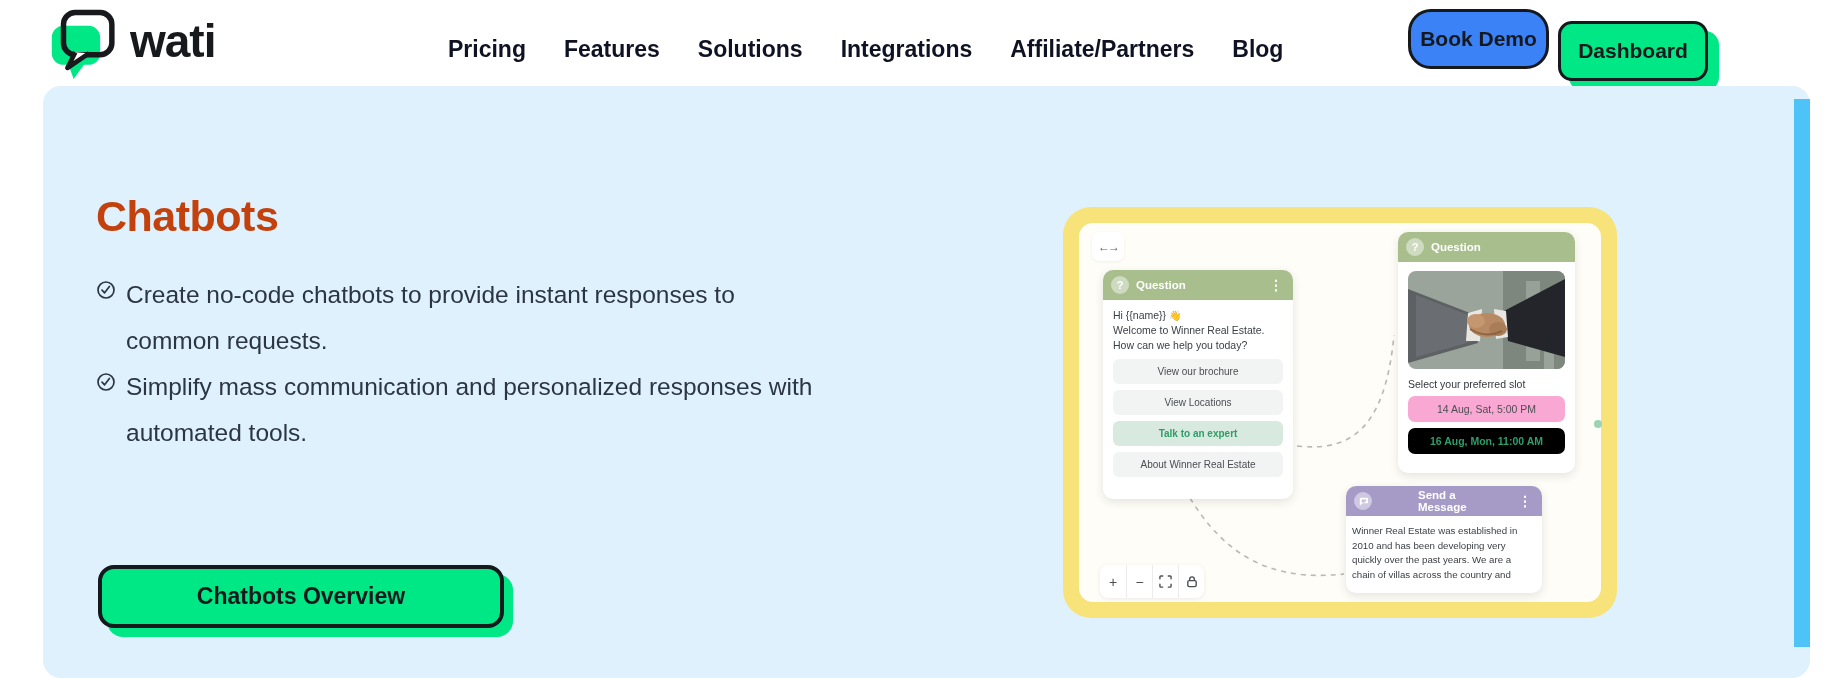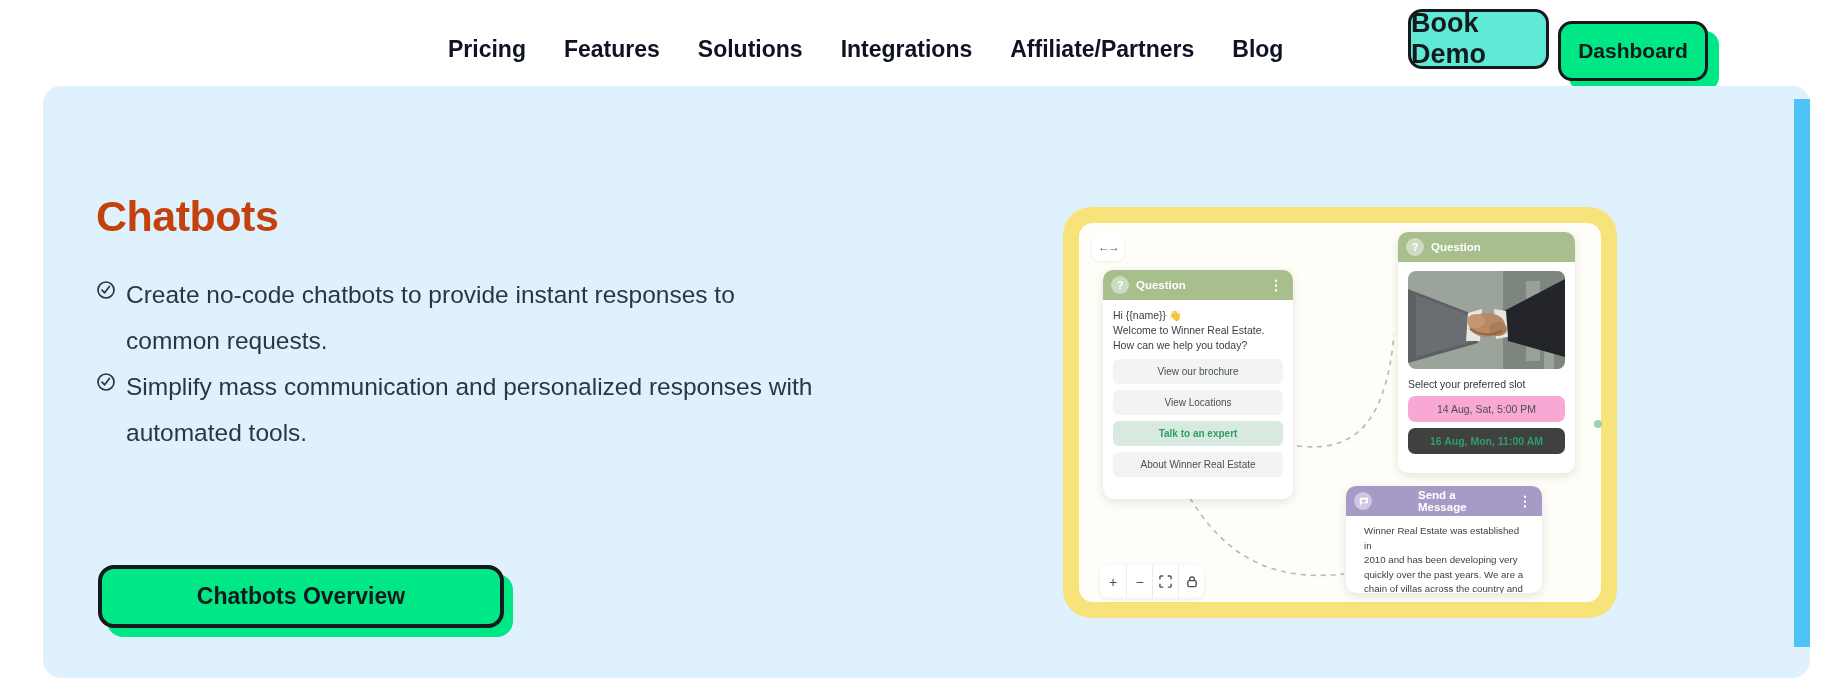--- a/index.html
+++ b/index.html
@@ -11,22 +11,22 @@
 
   
   .header { position:absolute; left:0; top:0; width:1830px; height:86px; background:#ffffff; }
   .logo { position:absolute; left:44px; top:4px; display:flex; align-items:center; cursor:pointer; }
   .logo svg { width:78px; height:78px; }
   .logo-text { font-size:46px; font-weight:800; color:#17191d; letter-spacing:-1px; margin-left:8px; margin-top:-4px; }
   .nav { position:absolute; left:448px; top:0; height:98px; display:flex; align-items:center; gap:38px; }
   .nav-item { font-size:23px; font-weight:700; color:#0f1222; cursor:pointer; white-space:nowrap; }
   .btn-demo {
     position:absolute; left:1408px; top:9px; width:141px; height:60px;
-    background:#5eead4; border:3.5px solid #15181c; border-radius:14px;
-    font-size:27px; font-weight:700; color:#15181c; display:flex; align-items:center; justify-content:center; cursor:pointer;
+    background:#3b82f6; border:3.5px solid #15181c; border-radius:23px;
+    font-size:21px; font-weight:700; color:#15181c; display:flex; align-items:center; justify-content:center; cursor:pointer;
   }
   .btn-dash {
     position:absolute; left:1558px; top:9px; width:150px; height:60px;
     background:#00E785; border:3.5px solid #15181c; border-radius:14px;
     box-shadow:11px 10px 0 0 #00E785;
     font-size:21px; font-weight:700; color:#15181c; display:flex; align-items:center; justify-content:center; cursor:pointer;margin-top:12px;
   }
 
   
   .section {
@@ -94,38 +94,47 @@
 
   .shot { margin:9px 10px 0 10px; height:98px; border-radius:8px; overflow:hidden; }
   .shot svg { display:block; width:100%; height:100%; }
   .caption { margin:9px 10px 4px 10px; font-size:10.5px; color:#33383d; }
   .slots { margin:2px 10px 0 10px; }
   .slot {
     margin-top:6px; height:26px; border-radius:7px; background:#f9a8d4;
     display:flex; align-items:center; justify-content:center;
     font-size:10.5px; color:#4b4f52; cursor:pointer;
   }
-  .slot-green { background:#404040; color:#2E9E68; font-weight:700; }
-
-  .msg-body { padding:8px 18px; font-size:9.7px; line-height:14.5px; color:#3a3f44; white-space:pre-line; }
+  .slot-green { background:#000000; color:#2E9E68; font-weight:700; }
+
+  .msg-body { padding:8px 6px; font-size:9.7px; line-height:14.5px; color:#3a3f44; white-space:pre-line; }
 
   .zoom-bar {
     position:absolute; left:37px; top:358px; width:104px; height:33px; background:#ffffff; border-radius:8px;
     box-shadow:0 1px 4px rgba(0,0,0,0.08); display:flex; align-items:center;
   }
   .zoom-cell { flex:1 1 25%; height:100%; display:flex; align-items:center; justify-content:center;
     font-size:14px; color:#4b4f52; cursor:pointer; border-left:1px solid #ececec; }
   .zoom-cell:first-child { border-left:none; }
 </style>
 </head>
 <body>
 
 <div class="page">
 
   <div class="header">
+    <div class="logo">
+      <svg viewBox="0 0 100 96">
+        <rect x="10" y="26" width="62" height="50" rx="15" fill="#00E785"></rect>
+        <polygon points="30,72 54,72 38,94" fill="#00E785"></polygon>
+        <rect x="25" y="9" width="62" height="54" rx="15" fill="none" stroke="#17191d" stroke-width="7"></rect>
+        <path d="M40 60 L30 80 L58 61" fill="#FFFFFF" stroke="#17191d" stroke-width="6" stroke-linejoin="round"></path>
+      </svg>
+      <span class="logo-text">wati</span>
+    </div>
     <nav class="nav">
       <span class="nav-item">Pricing</span>
       <span class="nav-item">Features</span>
       <span class="nav-item">Solutions</span>
       <span class="nav-item">Integrations</span>
       <span class="nav-item">Affiliate/Partners</span>
       <span class="nav-item">Blog</span>
     </nav>
     <div class="btn-demo">Book Demo</div>
     <div class="btn-dash">Dashboard</div>

